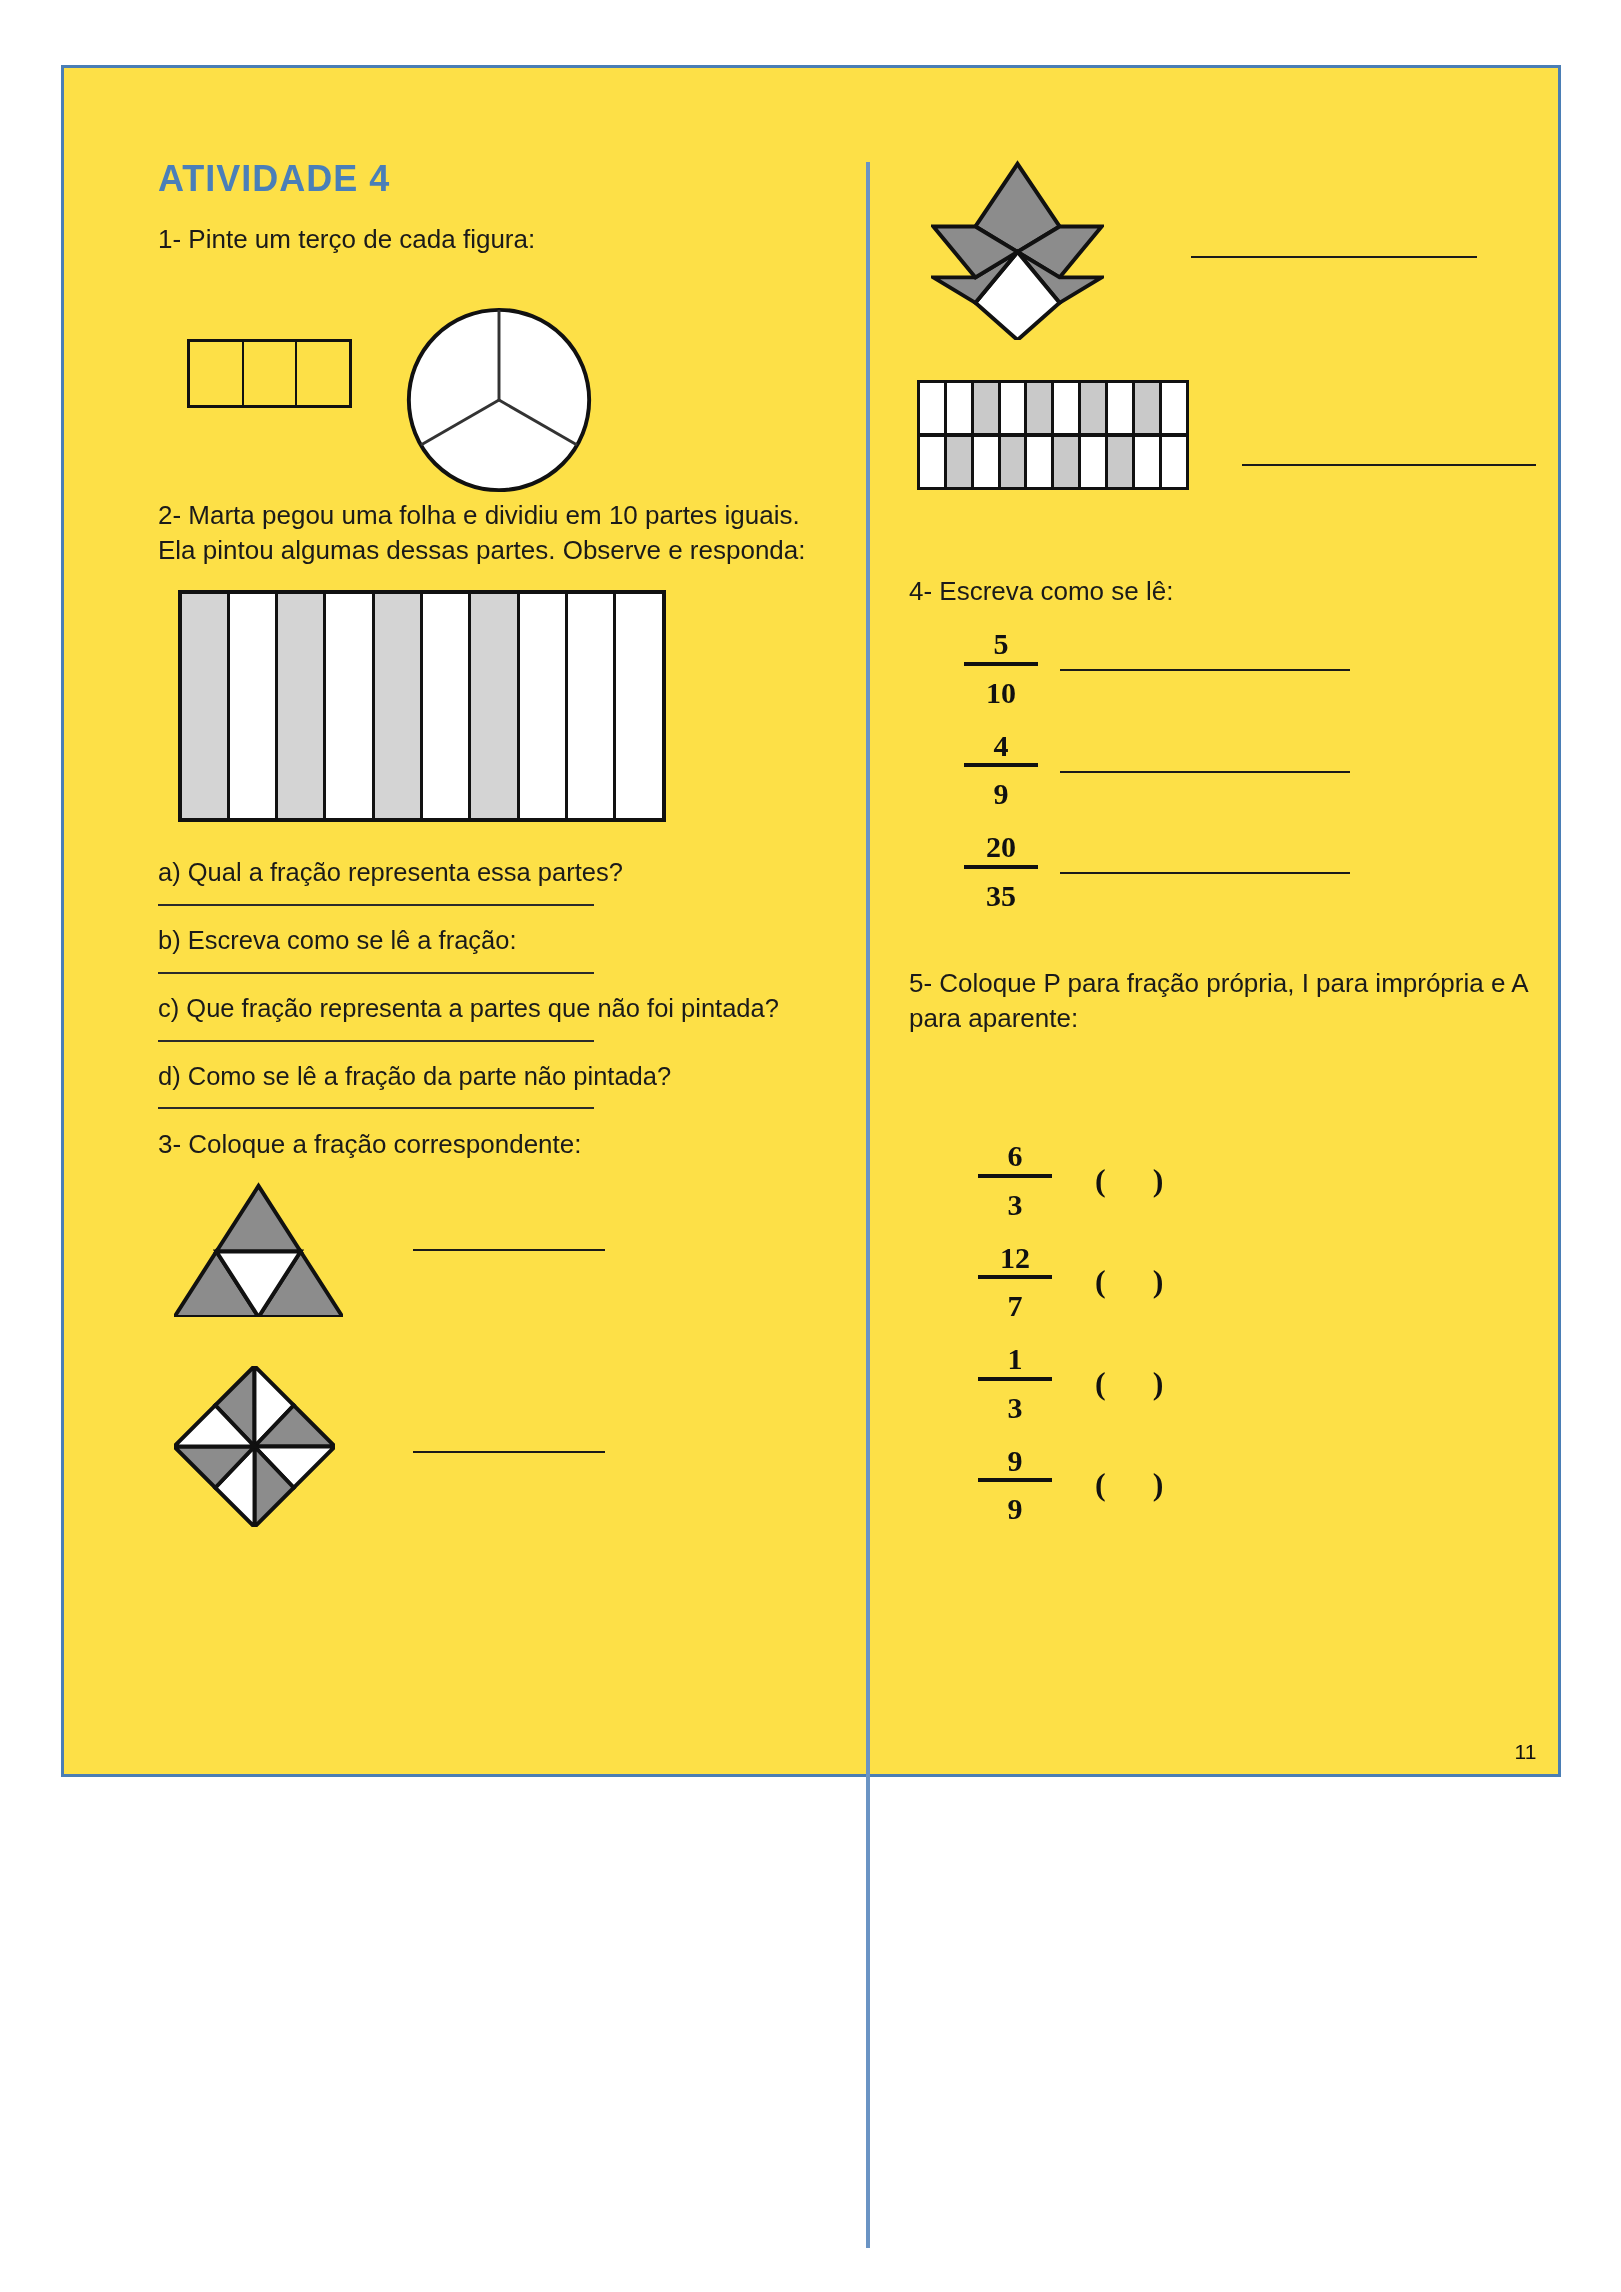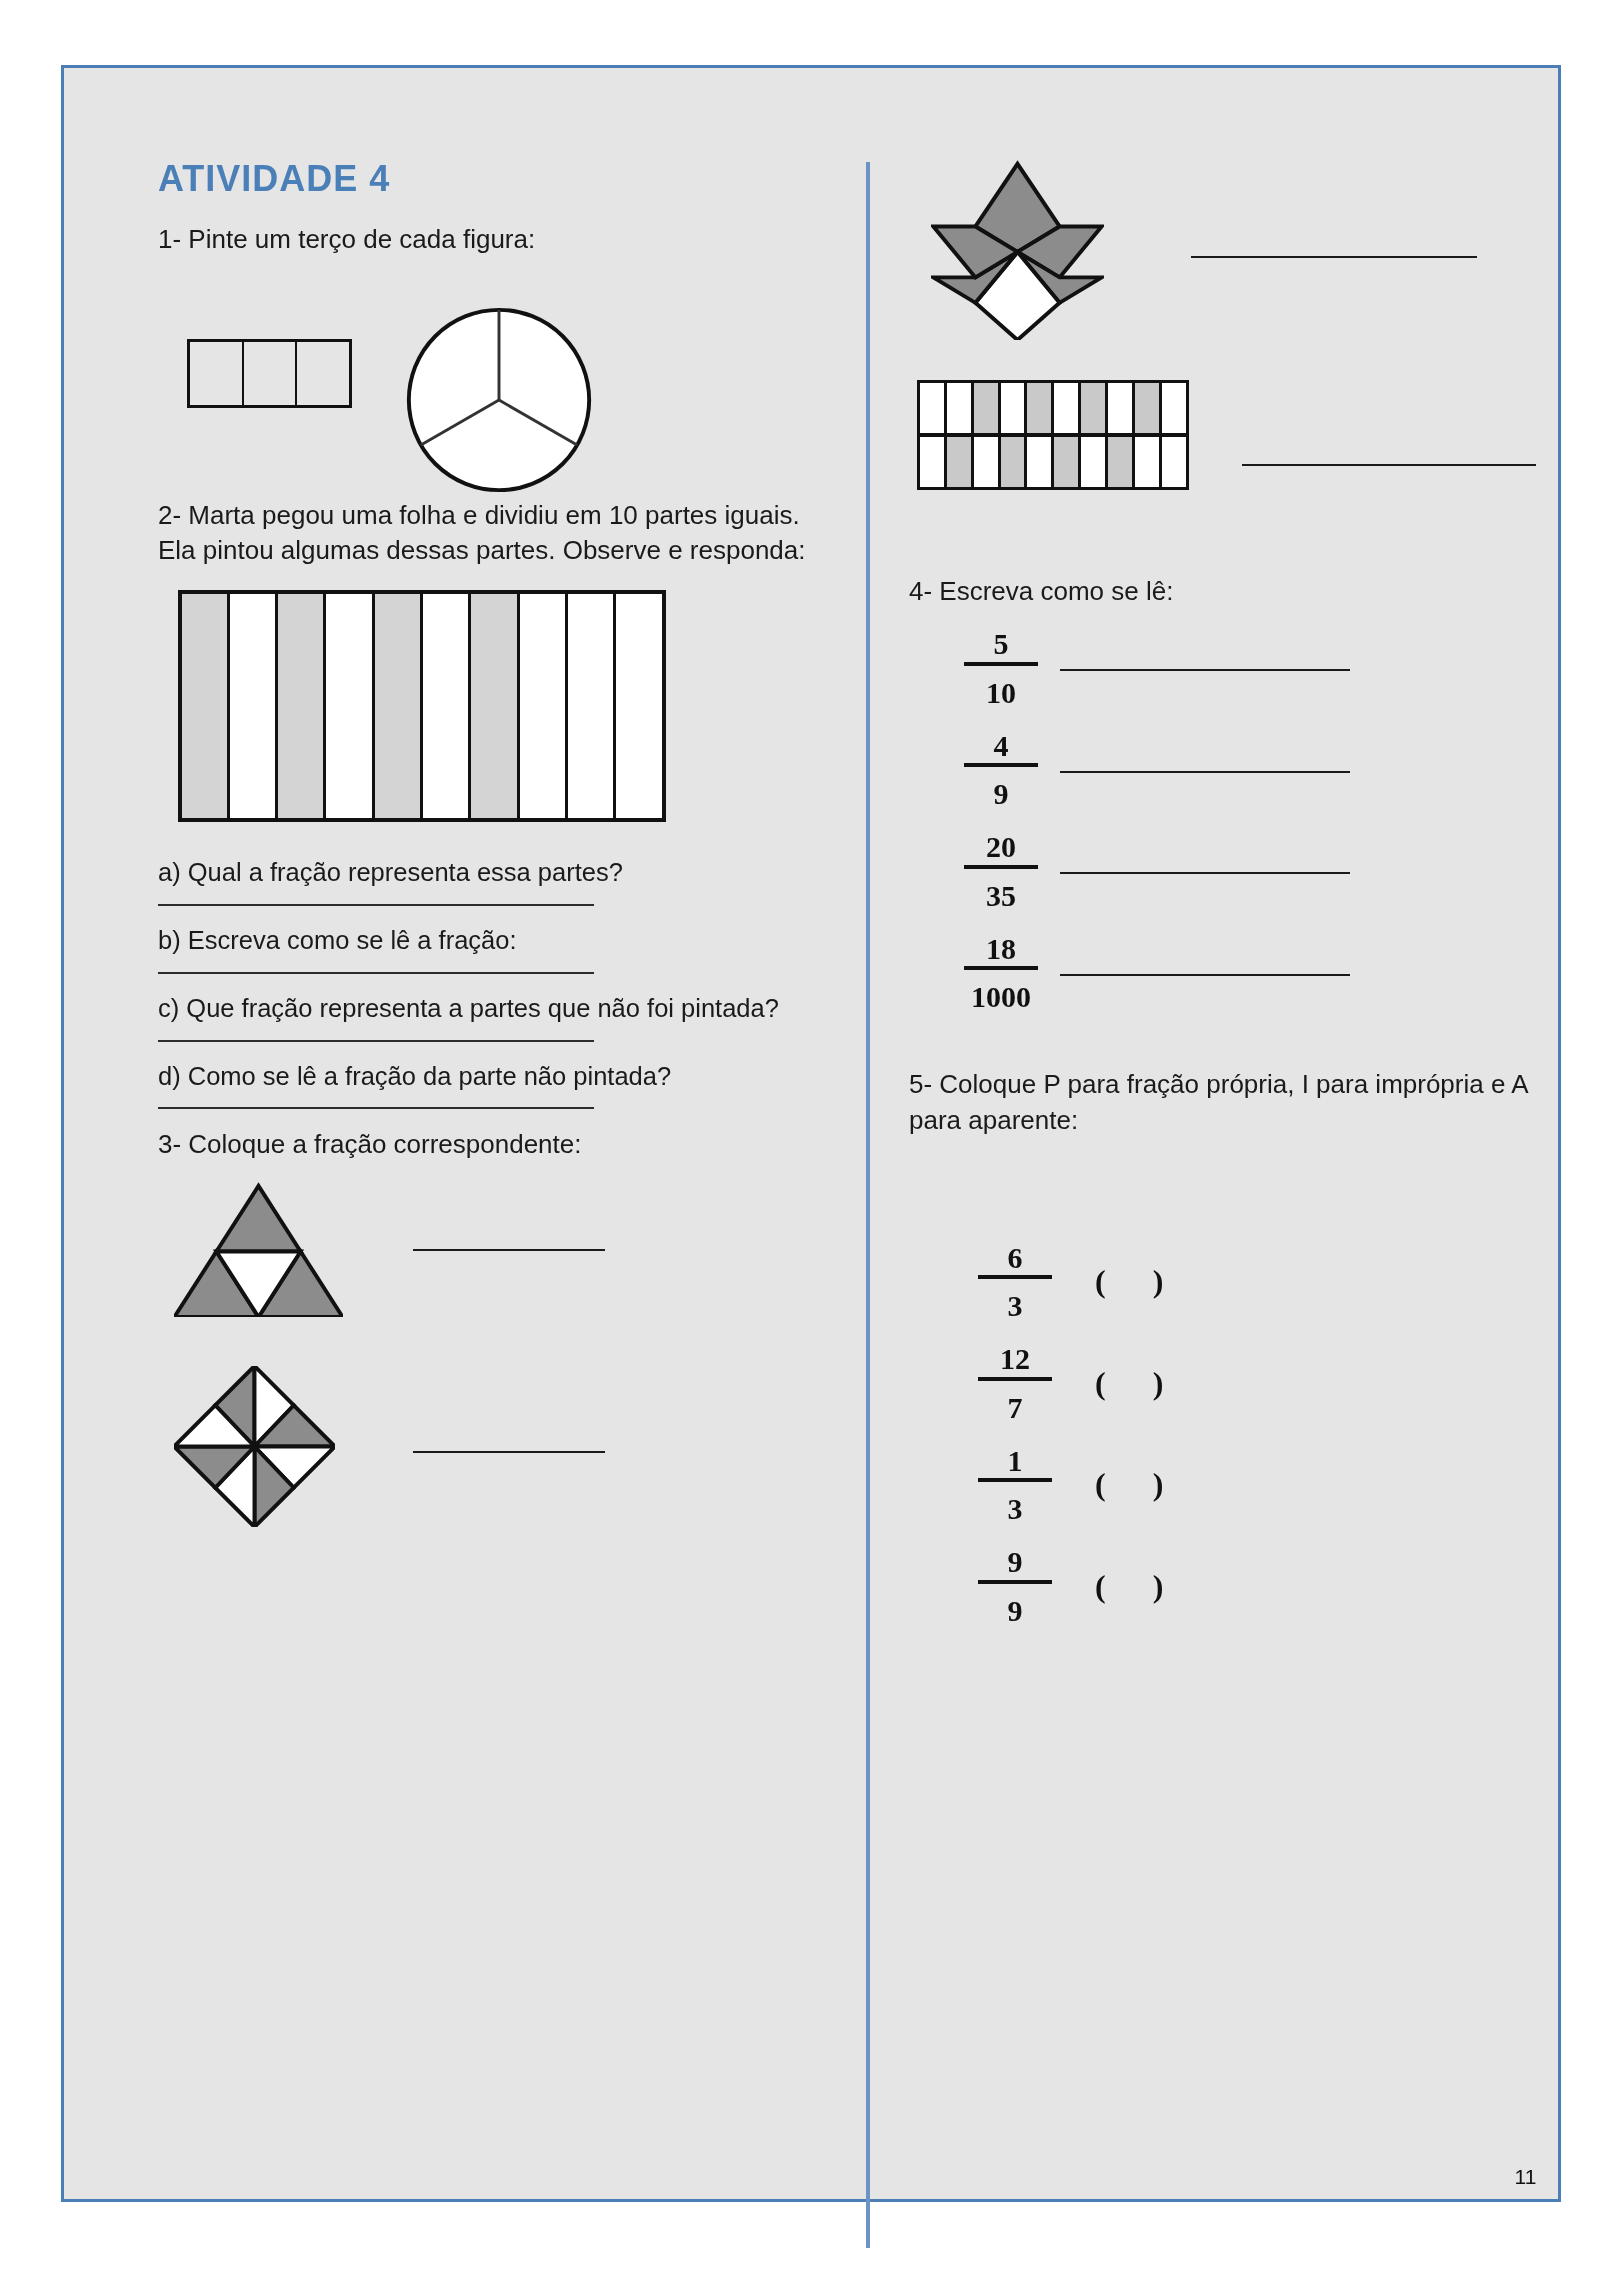--- a/index.html
+++ b/index.html
@@ -14,24 +14,24 @@
     position: relative;
     overflow: hidden;
   }
 
   
   .page-frame {
     position: absolute;
     left: 61px;
     top: 65px;
     width: 1500px;
-    height: 2137px;
+    height: 1712px;
     border: 3.9px solid #4a7eb5;
     box-sizing: border-box;
-    background: #e5e5e5;
+    background: #fde047;
     text-decoration: underline;
   }
 
   
   .col-divider {
     position: absolute;
     left: 802px;
     top: 94px;
     width: 3.9px;
     height: 2086px;
@@ -427,28 +427,20 @@
 
       <div class="frac-row">
         <span class="frac">
           <span class="num">20</span>
           <span class="bar"></span>
           <span class="den">35</span>
         </span>
         <span class="tail-line"></span>
       </div>
 
-      <div class="frac-row">
-        <span class="frac">
-          <span class="num">18</span>
-          <span class="bar"></span>
-          <span class="den">1000</span>
-        </span>
-        <span class="tail-line"></span>
-      </div>
 
     </div>
 
     <div class="spacer-md"></div>
 
     <p class="q-text">5- Coloque P para fração própria, I para imprópria e A para aparente:</p>
 
     <div style="height:84px;"></div>
 
     <div class="frac-list q5-indent">

